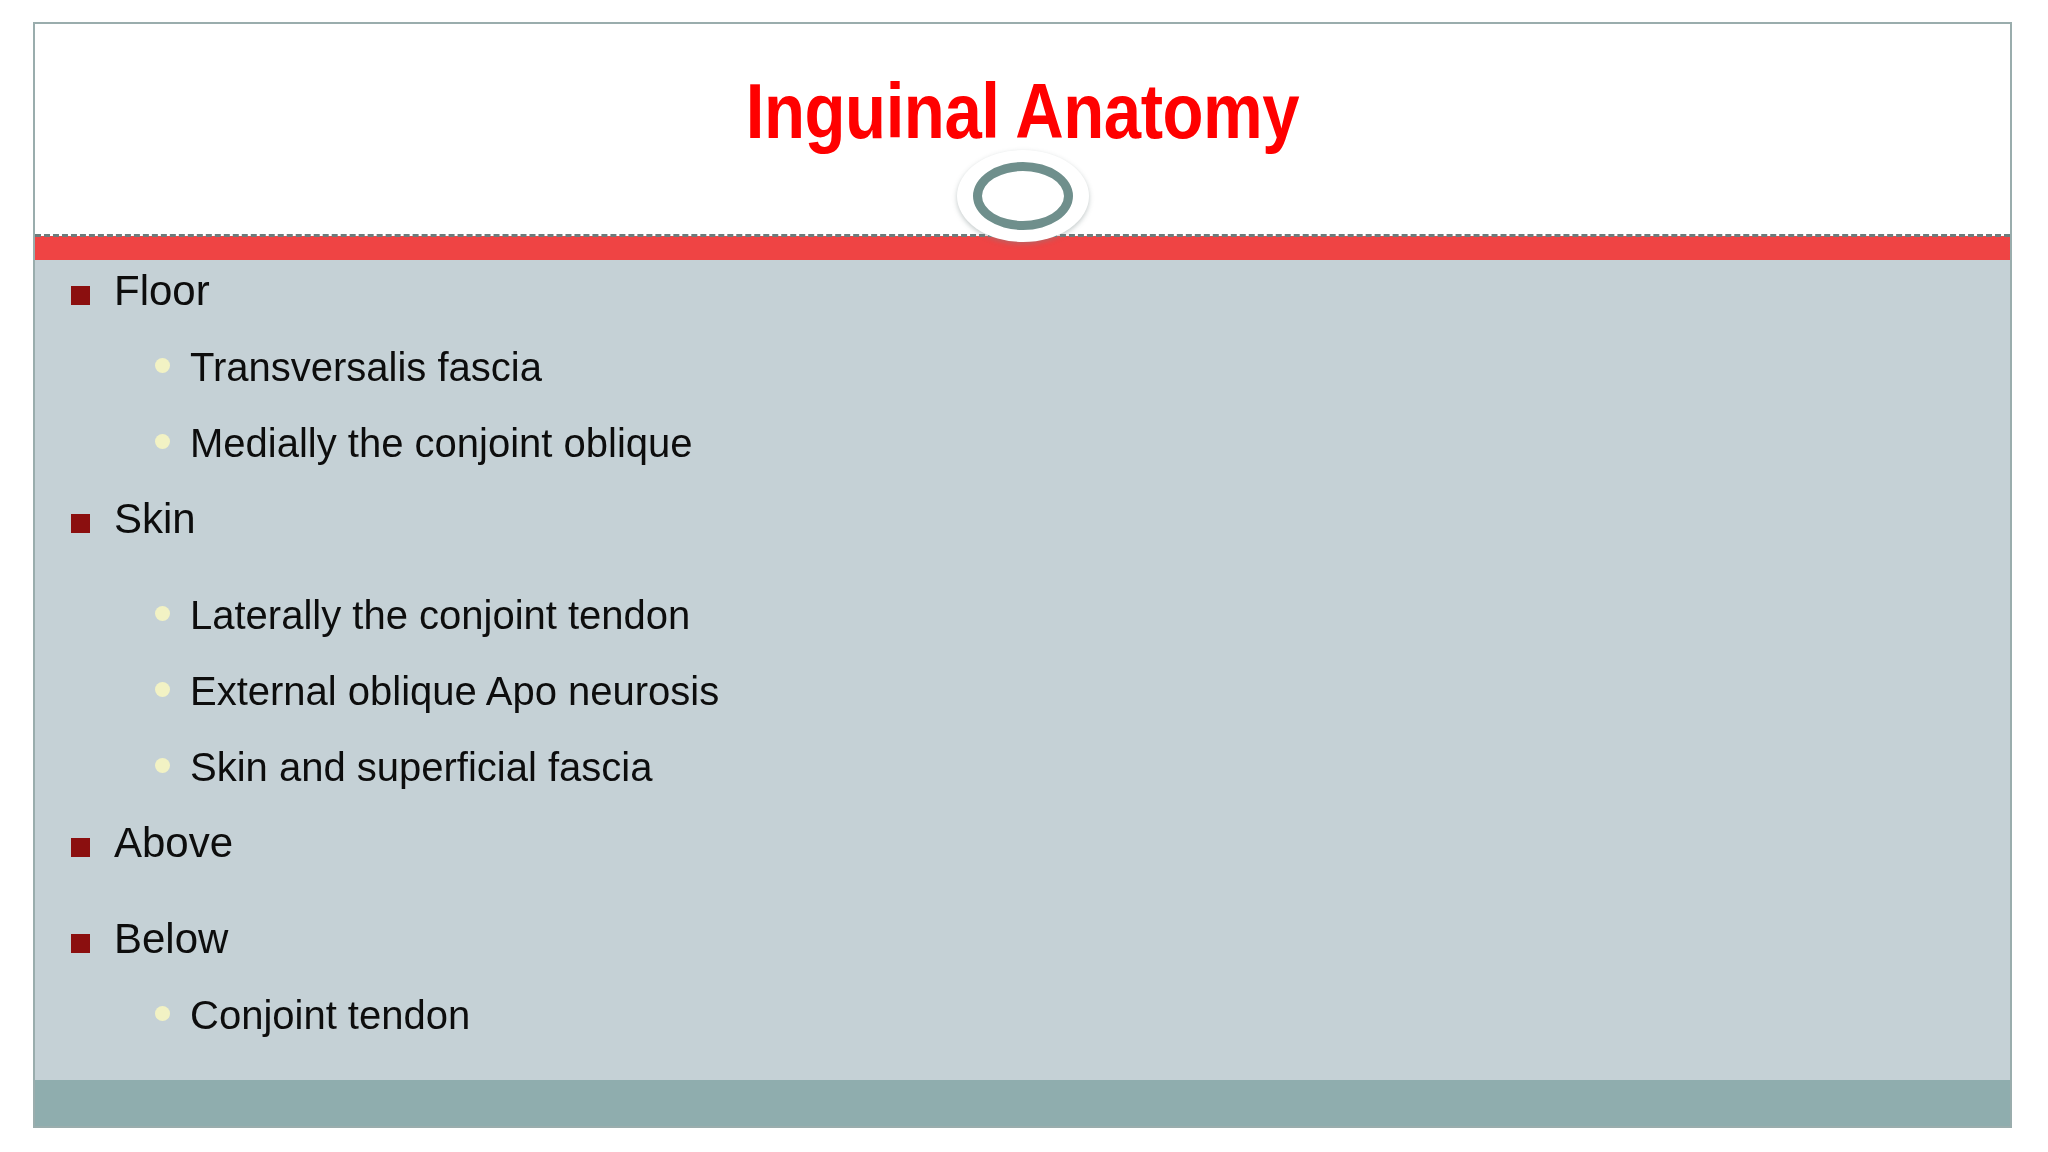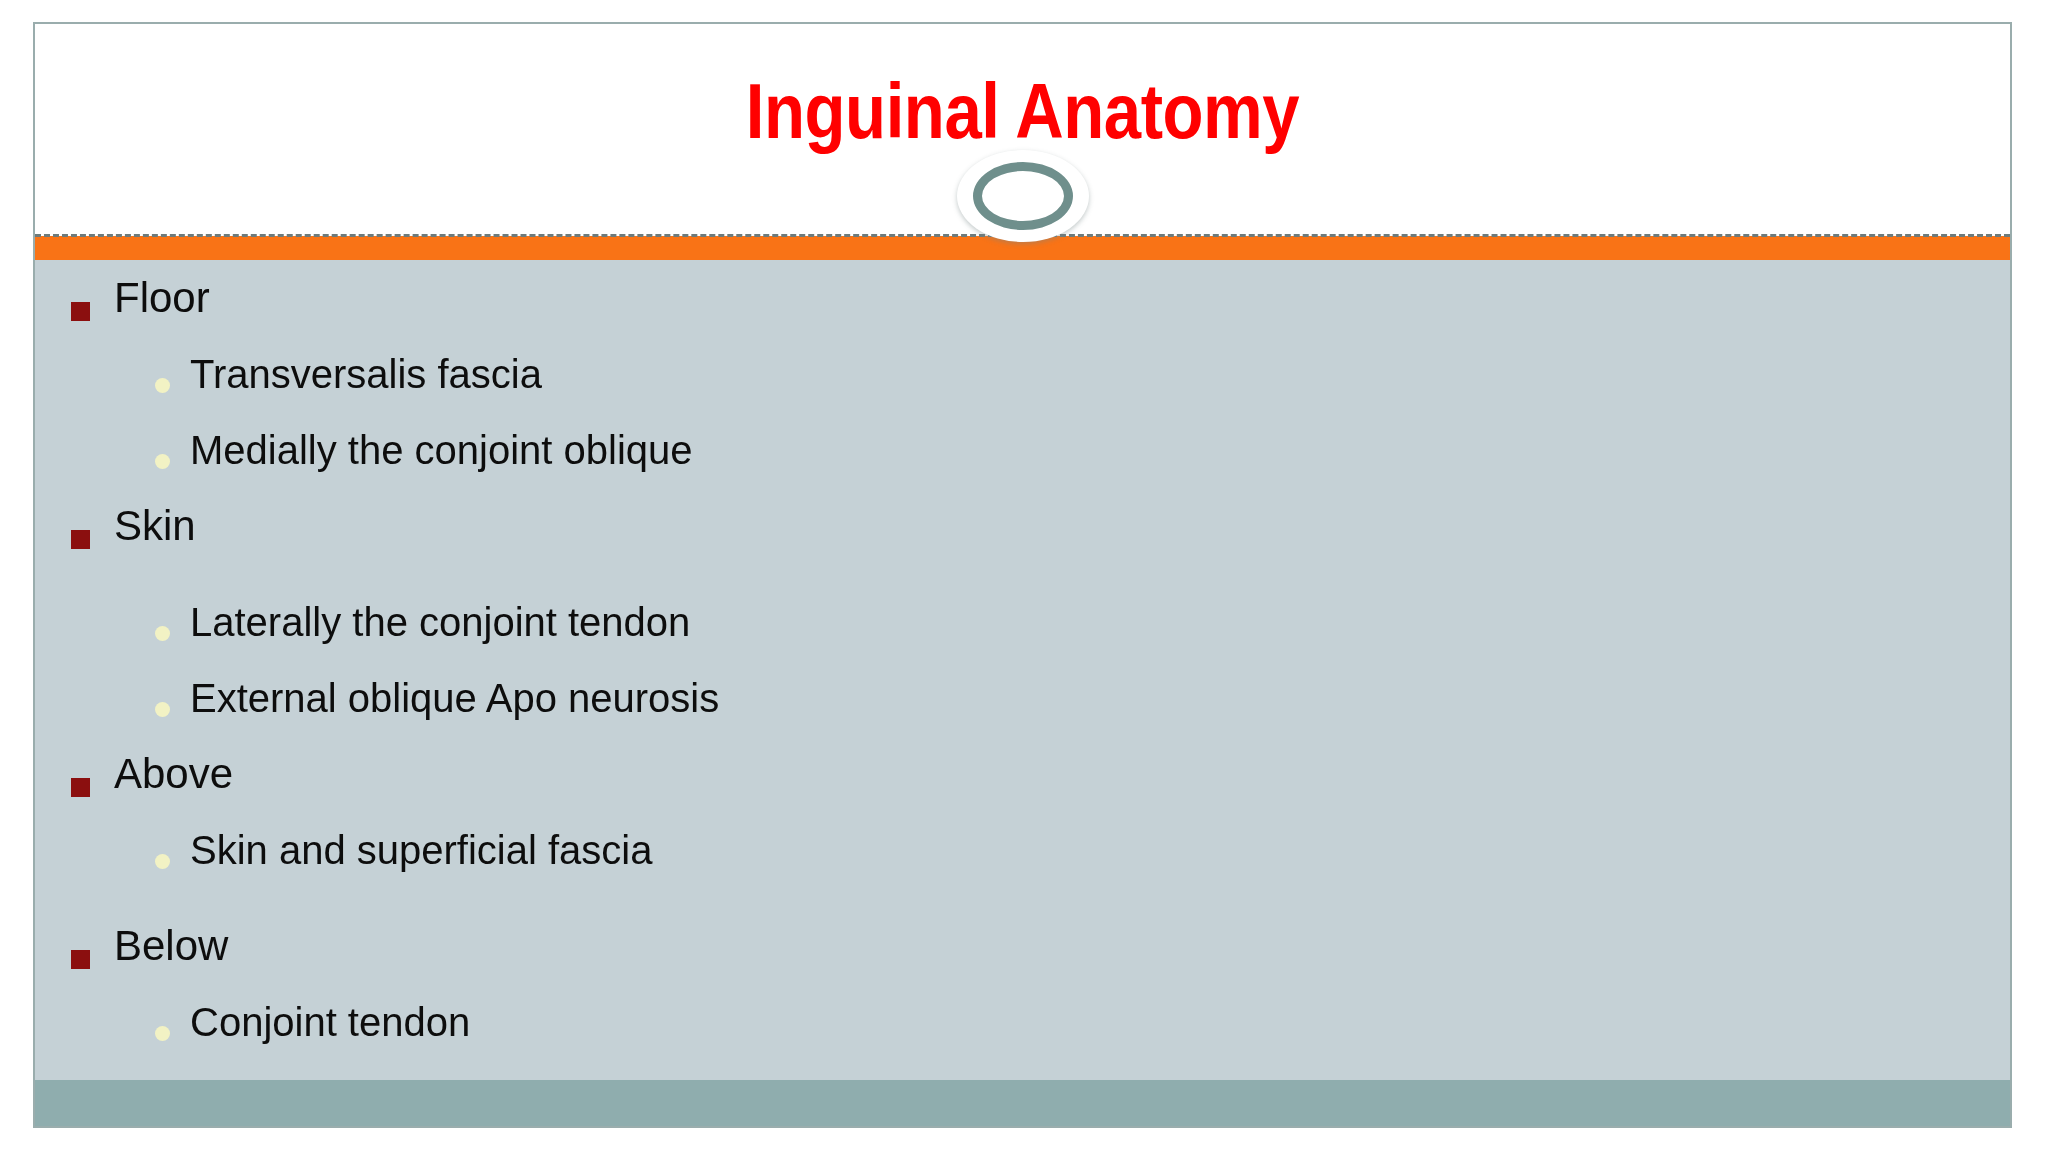--- a/index.html
+++ b/index.html
@@ -16,21 +16,21 @@
 
   
   #slide {
     position: absolute;
     left: 33px;
     top: 22px;
     width: 1979px;
     height: 1106px;
     box-sizing: border-box;
     border: 2px solid #9aadad;
-    background: #f97316;
+    background: #ef4444;
     overflow: hidden;
   }
 
   
   #title-band {
     position: absolute;
     left: 0;
     top: 0;
     width: 100%;
     height: 212px;
@@ -114,21 +114,21 @@
   
   #content-list {
     position: absolute;
     left: 0;
     top: 236px;
     width: 100%;
   }
   .bullet-row {
     position: relative;
     display: flex;
-    align-items: center;
+    align-items: flex-start;
   }
   .lvl1 {
     padding-left: 36px;
     height: 76px;
   }
   .lvl2 {
     padding-left: 120px;
     height: 76px;
   }
   .marker {
@@ -204,29 +204,29 @@
     </div>
     <div class="gap-sm"></div>
     <div class="bullet-row lvl2">
       <span class="marker marker-dot"></span>
       <span class="bullet-text">Laterally the conjoint tendon</span>
     </div>
     <div class="bullet-row lvl2">
       <span class="marker marker-dot"></span>
       <span class="bullet-text">External oblique Apo neurosis</span>
     </div>
+    <div class="bullet-row lvl2">
+      <span class="marker marker-dot"></span>
+      <span class="bullet-text">Skin and superficial fascia</span>
+    </div>
+
     <div class="bullet-row lvl1">
       <span class="marker marker-square"></span>
       <span class="bullet-text">Above</span>
     </div>
-
-    <div class="bullet-row lvl2">
-      <span class="marker marker-dot"></span>
-      <span class="bullet-text">Skin and superficial fascia</span>
-    </div>
     <div class="gap-sm"></div>
     <div class="bullet-row lvl1">
       <span class="marker marker-square"></span>
       <span class="bullet-text">Below</span>
     </div>
 
     <div class="bullet-row lvl2">
       <span class="marker marker-dot"></span>
       <span class="bullet-text">Conjoint tendon</span>
     </div>

